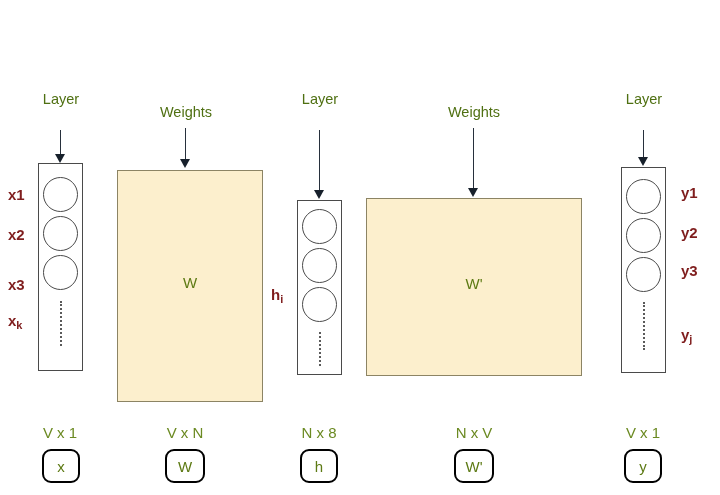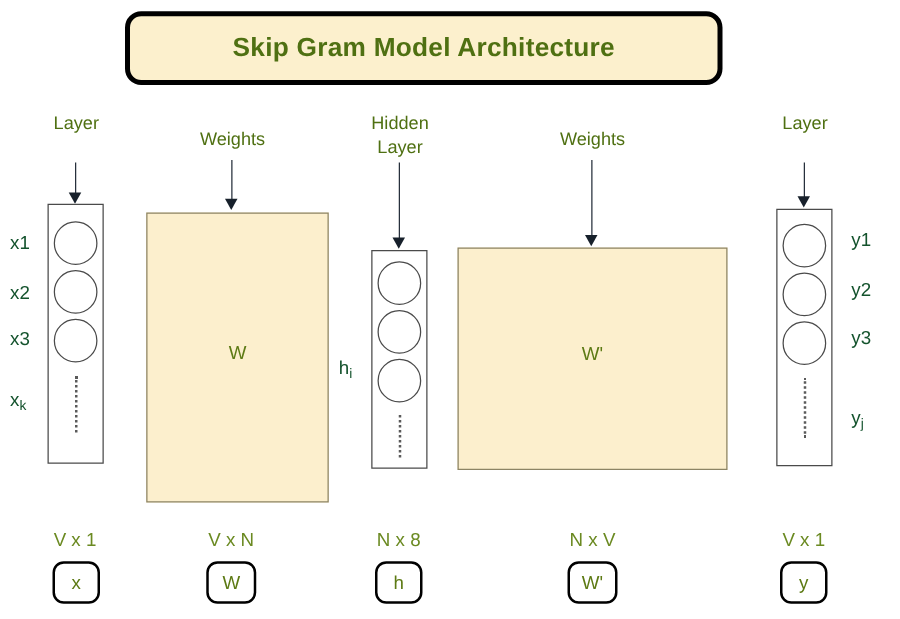--- a/index.html
+++ b/index.html
@@ -42,23 +42,24 @@
   
   .cap {
     color: #4f7012;
     font-size: 14.5px;
     text-align: center;
     line-height: 18px;
     white-space: nowrap;
   }
   .cap-2line { line-height: 19px; white-space: normal; }
   .lbl {
-    color: #14532d;
-    font-size: 15px;
-    white-space: nowrap;
+    color: #7f1d1d;
+    font-size: 15px;
+    white-space: nowrap;
+    font-weight: bold;
   }
   .lbl sub {
     font-size: 11px;
     vertical-align: baseline;
     position: relative;
     top: 3px;
   }
 
   
   .arrow-line {
@@ -126,52 +127,48 @@
     font-size: 15px;
     text-align: center;
     white-space: nowrap;
   }
 </style>
 </head>
 <body>
 
 <div id="canvas">
 
-  <div class="abs" id="title-banner">
-    <span id="title-text">Skip Gram Model Architecture</span>
-  </div>
 
   <div class="abs cap cap-2line" style="left:21px; top:90px; width:80px;">
     <div>Layer</div>
   </div>
   <div class="abs arrow-line" style="left:60px; top:130px; height:26px;"></div>
   <div class="abs arrow-head" style="left:55px; top:154px;"></div>
 
   <div class="abs neuron-col" style="left:38px; top:163px; width:45px; height:208px;">
     <div class="neuron" style="left:4px;  top:13px; width:35px; height:35px;"></div>
     <div class="neuron" style="left:4px;  top:52px; width:35px; height:35px;"></div>
     <div class="neuron" style="left:4px;  top:91px; width:35px; height:35px;"></div>
     <div class="vdots" style="left:21px; top:137px; height:45px;"></div>
   </div>
 
   <div class="abs lbl" style="left:8px; top:186px;">x1</div>
   <div class="abs lbl" style="left:8px; top:226px;">x2</div>
-  <div class="abs lbl" style="left:8px; top:263px;">x3</div>
+  <div class="abs lbl" style="left:8px; top:276px;">x3</div>
   <div class="abs lbl" style="left:8px; top:312px;"><span>x</span><sub>k</sub></div>
 
   <div class="abs cap" style="left:146px; top:103px; width:80px;">Weights</div>
   <div class="abs arrow-line" style="left:185px; top:128px; height:33px;"></div>
   <div class="abs arrow-head" style="left:180px; top:159px;"></div>
 
   <div class="abs weight-box" style="left:117px; top:170px; width:146px; height:232px;">
     <span class="weight-label">W</span>
   </div>
 
   <div class="abs cap cap-2line" style="left:280px; top:90px; width:80px;">
-    <div>Hidden</div>
     <div>Layer</div>
   </div>
   <div class="abs arrow-line" style="left:319px; top:130px; height:62px;"></div>
   <div class="abs arrow-head" style="left:314px; top:190px;"></div>
 
   <div class="abs neuron-col" style="left:297px; top:200px; width:45px; height:175px;">
     <div class="neuron" style="left:4px;  top:8px;  width:35px; height:35px;"></div>
     <div class="neuron" style="left:4px;  top:47px; width:35px; height:35px;"></div>
     <div class="neuron" style="left:4px;  top:86px; width:35px; height:35px;"></div>
     <div class="vdots" style="left:21px; top:131px; height:34px;"></div>

